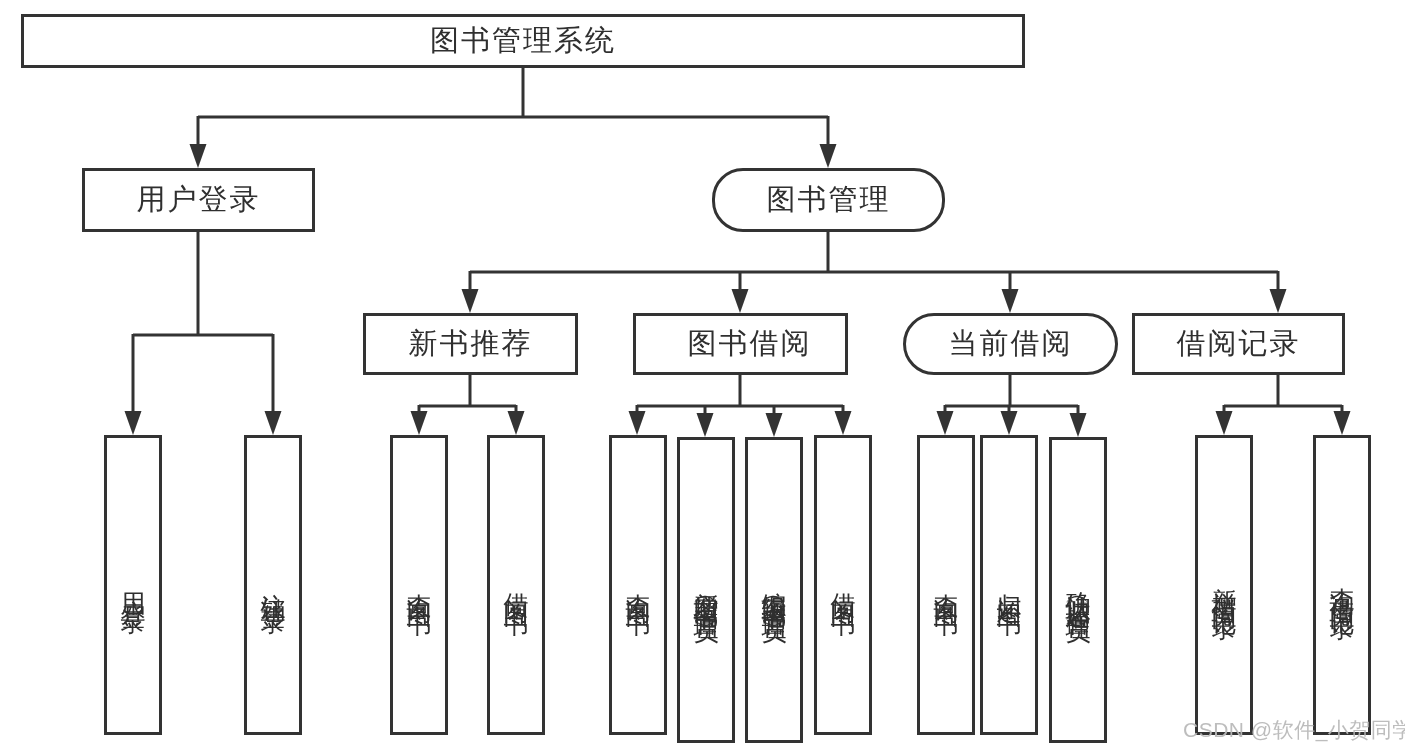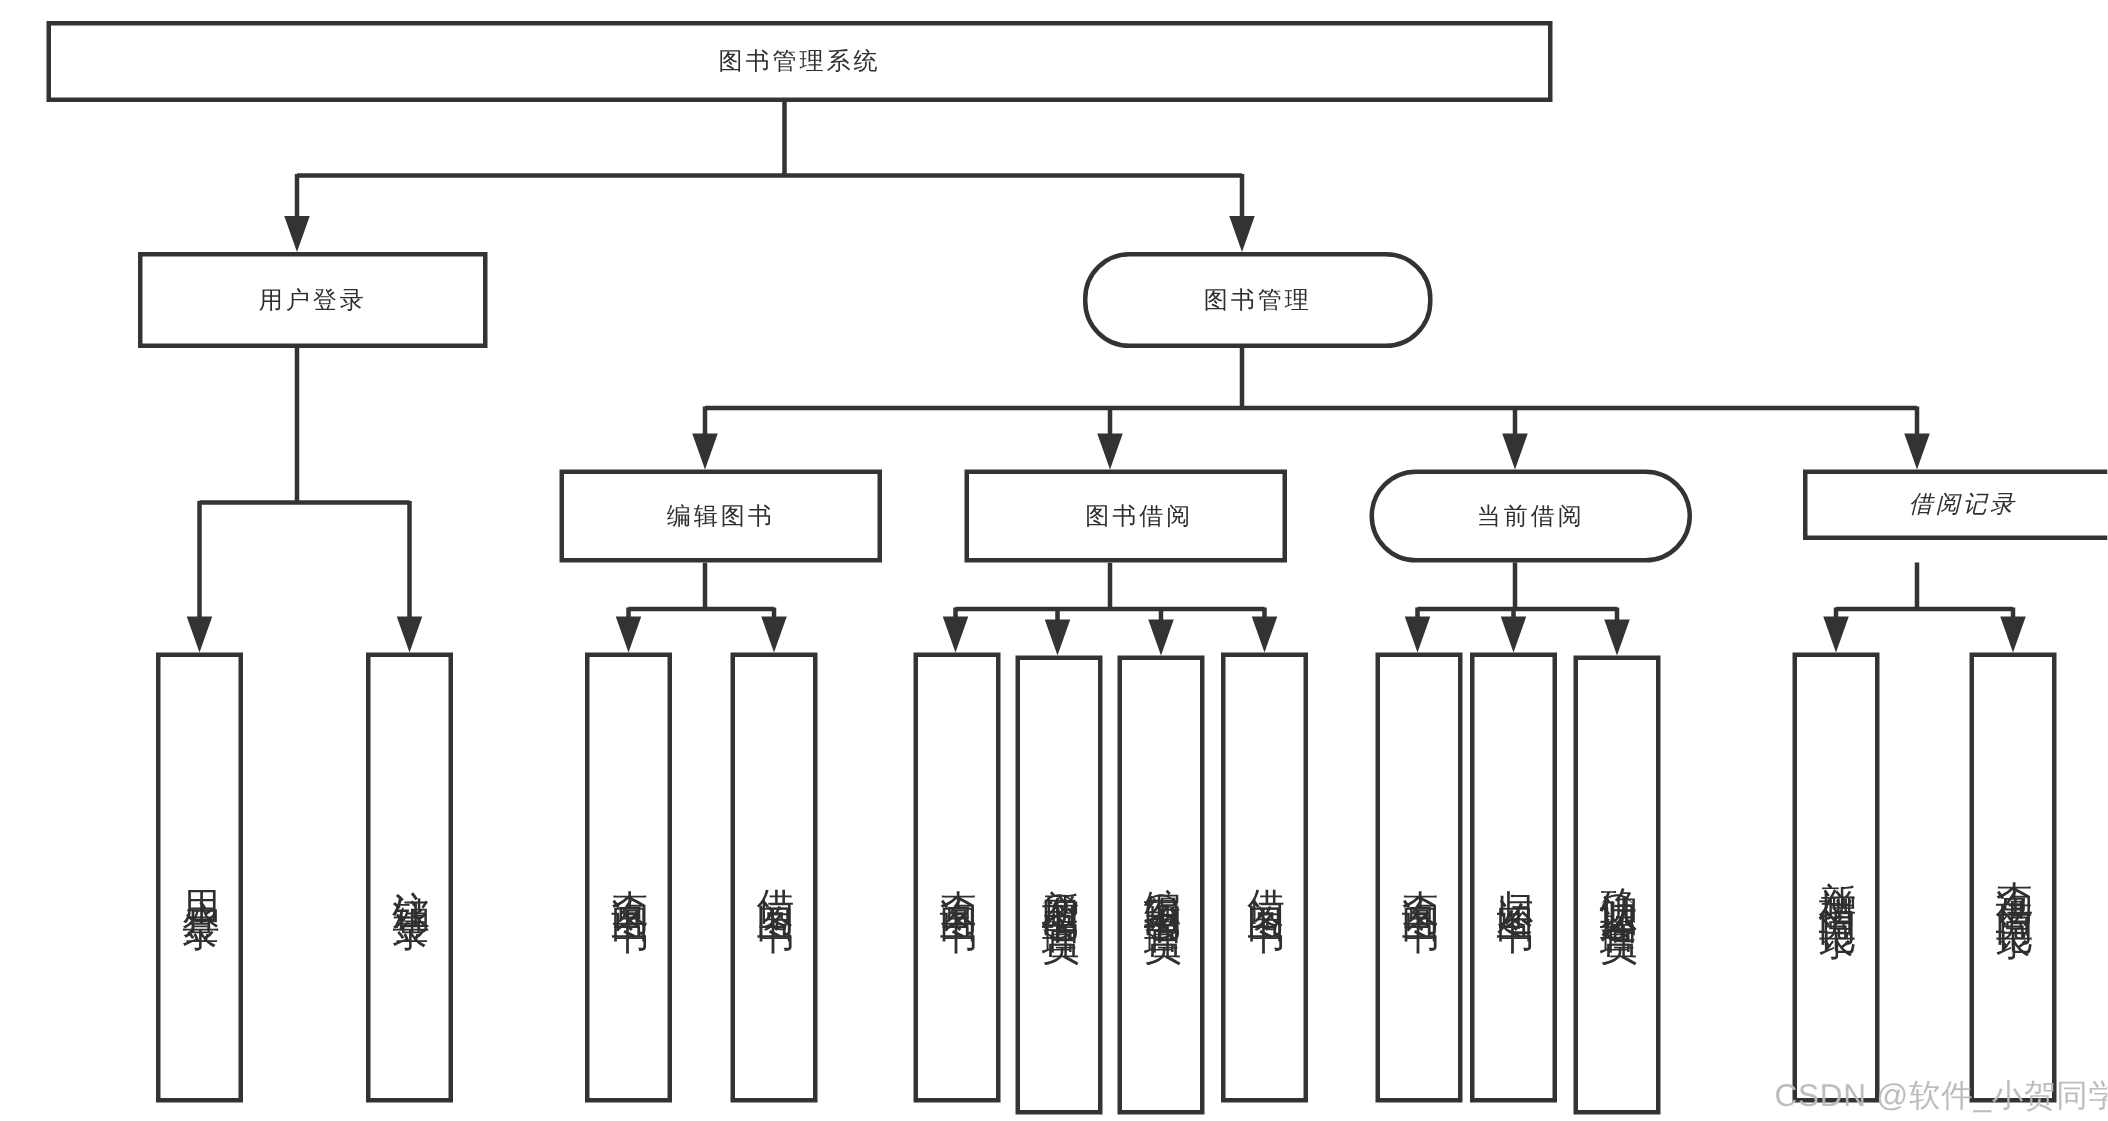--- a/index.html
+++ b/index.html
@@ -18,25 +18,24 @@
     z-index: 1;
   }
   .hbox {
     position: absolute;
     box-sizing: border-box;
     border: 3px solid #333333;
     background: #ffffff;
     display: flex;
     align-items: center;
     justify-content: center;
-    font-size: 16px;
+    font-size: 29px;
     letter-spacing: 2px;
     color: #2f2f2f;
     z-index: 2;
-    margin-left: 10px;
   }
   .leaf {
     position: absolute;
     box-sizing: border-box;
     width: 58px;
     height: 300px;
     border: 3px solid #333333;
     background: #ffffff;
     display: flex;
     align-items: center;
@@ -158,24 +157,24 @@
       <path d="M1224 435 L1215.5 411 H1232.5 Z"></path>
       <path d="M1342 435 L1333.5 411 H1350.5 Z"></path>
     </g>
   </svg>
 
   <div class="hbox" style="left:21px; top:14px; width:1004px; height:54px;">图书管理系统</div>
 
   <div class="hbox" style="left:82px; top:168px; width:233px; height:64px;">用户登录</div>
   <div class="hbox" style="left:712px; top:168px; width:233px; height:64px;border-radius:31px;">图书管理</div>
 
-  <div class="hbox" style="left:363px; top:313px; width:215px; height:62px;">编辑图书</div>
+  <div class="hbox" style="left:363px; top:313px; width:215px; height:62px;">新书推荐</div>
   <div class="hbox" style="left:633px; top:313px; width:215px; height:62px;padding-left:18px;">图书借阅</div>
   <div class="hbox" style="left:903px; top:313px; width:215px; height:62px;border-radius:31px;">当前借阅</div>
-  <div class="hbox" style="left:1192px; top:313px; width:213px; height:47px;font-style:italic;">借阅记录</div>
+  <div class="hbox" style="left:1132px; top:313px; width:213px; height:62px;">借阅记录</div>
 
   <div class="leaf" style="left:104px; top:435px;">
     <span class="vtext">用户登录</span>
   </div>
   <div class="leaf" style="left:244px; top:435px;">
     <span class="vtext">注销登录</span>
   </div>
 
   <div class="leaf" style="left:390px; top:435px;">
     <span class="vtext">查询图书</span>

